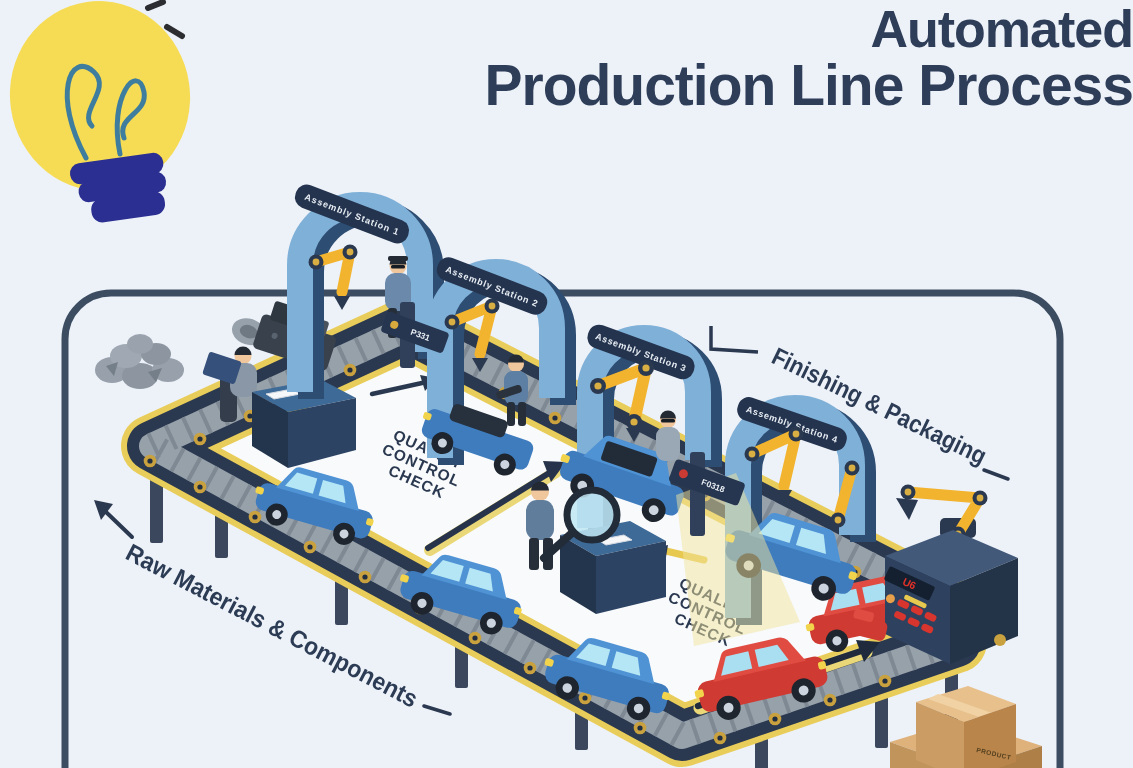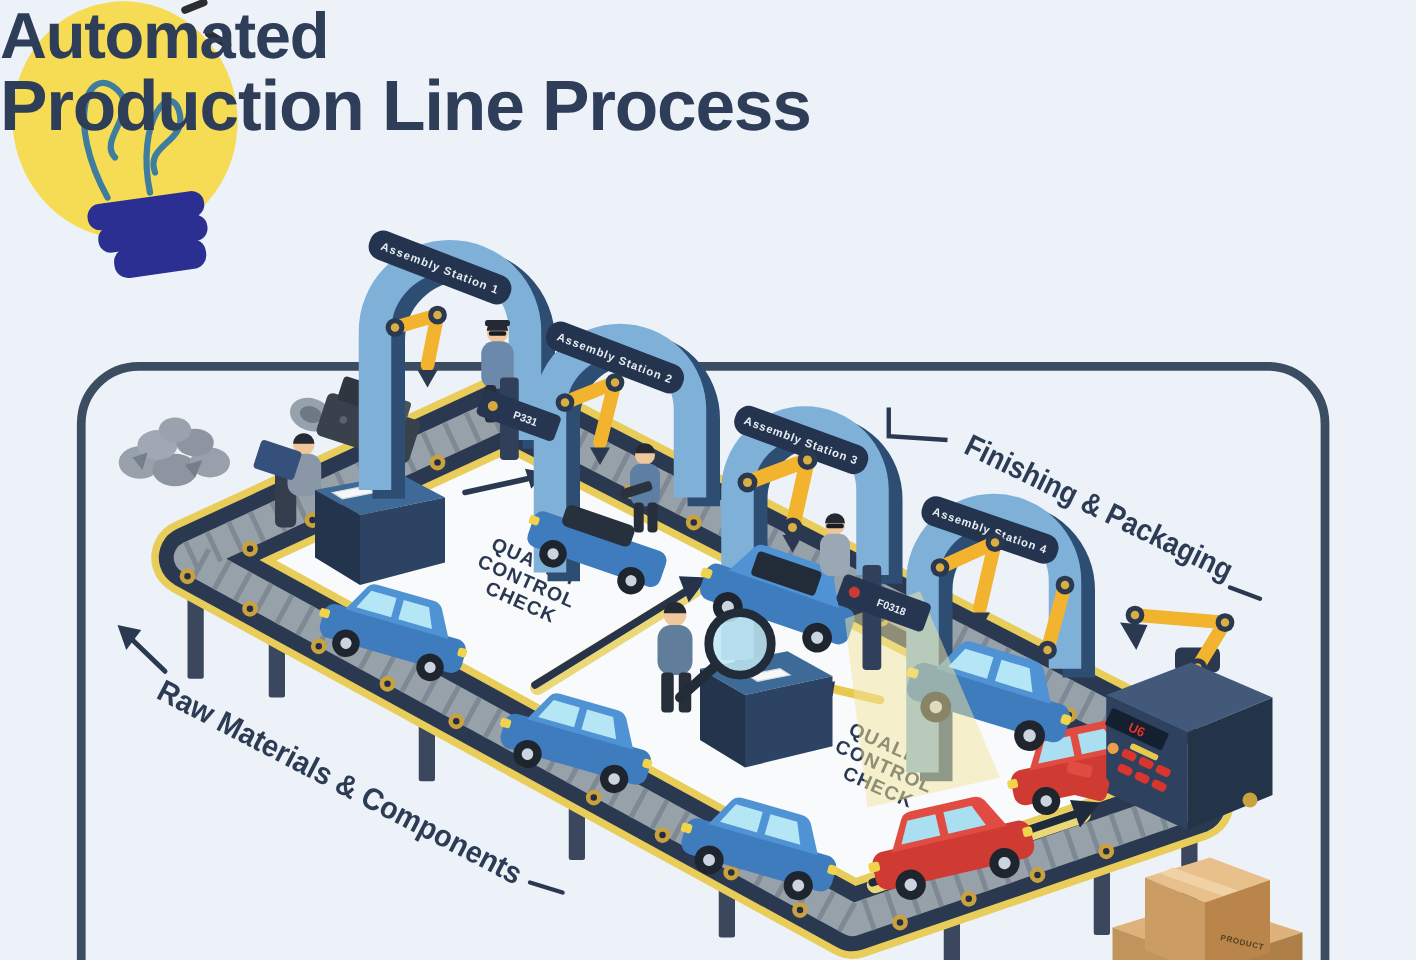--- a/index.html
+++ b/index.html
@@ -3,21 +3,21 @@
 <meta charset="utf-8">
 <style>
   html,body{margin:0;padding:0;}
   body{
     width:1133px;height:768px;overflow:hidden;position:relative;
     background:#edf1f8;
     font-family:"Liberation Sans", sans-serif;
   }
   .title-wrap{
     position:absolute;top:2px;left:0;width:100%;
-    text-align:left;color:#2e3d58;z-index:3;
+    text-align:right;color:#2e3d58;z-index:3;
   }
   .title-line1{
     font-size:52px;font-weight:800;letter-spacing:-1px;line-height:1.05;
   }
   .title-line2{
     font-size:57px;font-weight:800;letter-spacing:-1px;line-height:1.0;
   }
   svg.scene{position:absolute;left:0;top:0;z-index:2;}
   text{font-family:"Liberation Sans", sans-serif;}
 </style>

